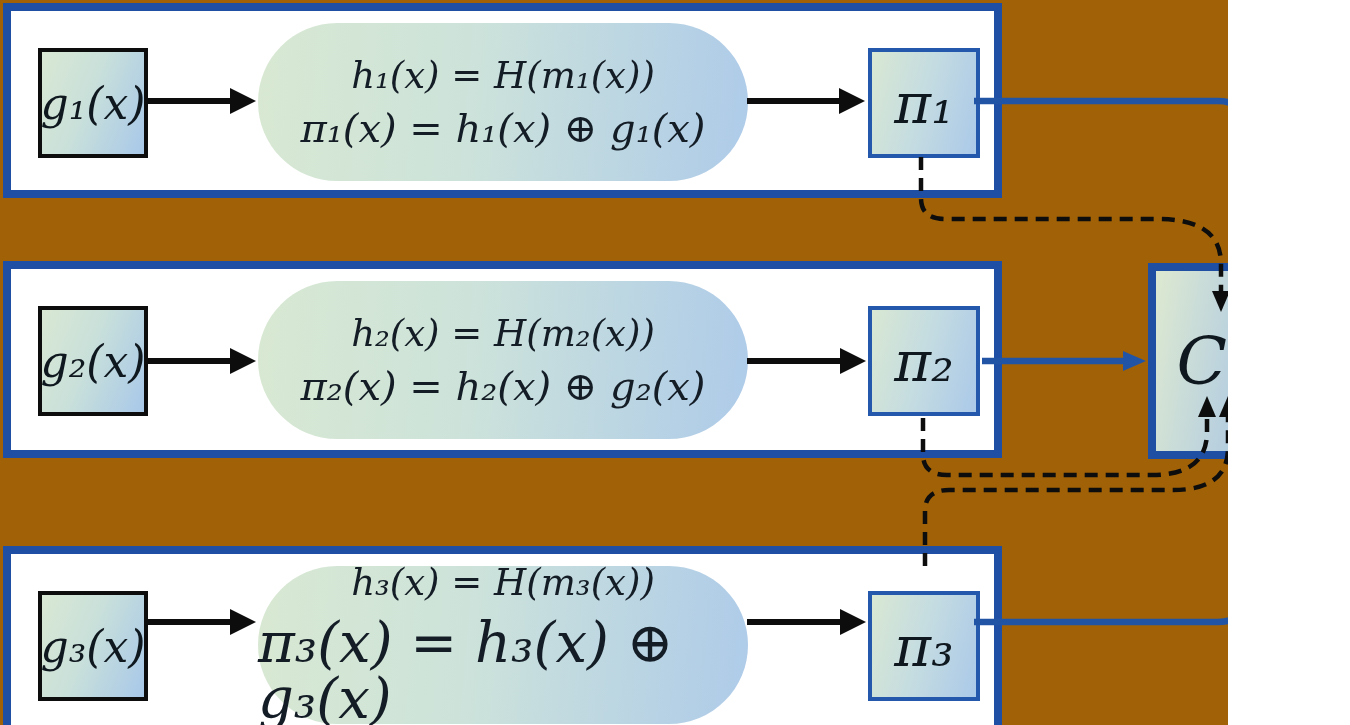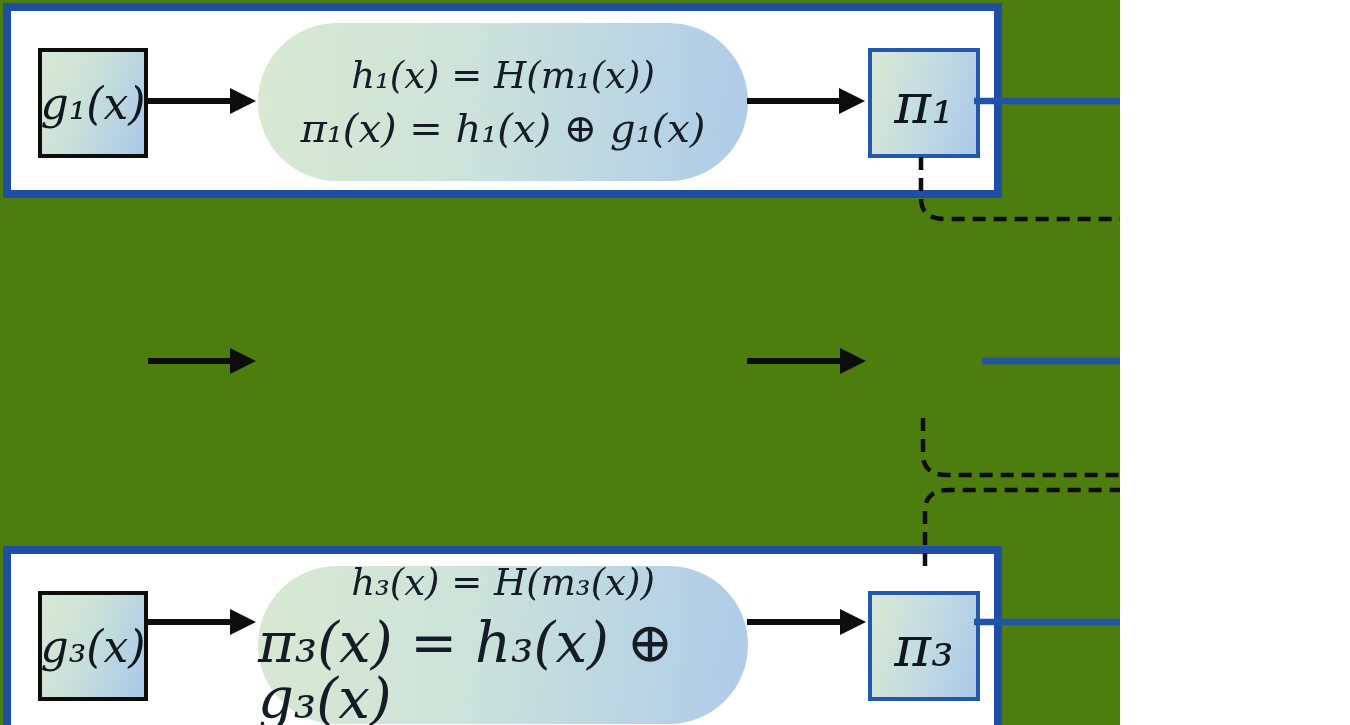--- a/index.html
+++ b/index.html
@@ -1,17 +1,17 @@
 <!DOCTYPE html>
 <html><head>
 <meta charset="utf-8">
 <style>
   html,body{margin:0;padding:0;background:#ffffff;}
   .canvas{
-    position:relative;width:1120px;height:725px;background:#4d7c0f;overflow:hidden;
+    position:relative;width:1228px;height:725px;background:#a16207;overflow:hidden;
     font-family:"DejaVu Serif","DejaVu Sans",serif;
   }
   .row{
     position:absolute;left:3px;width:999px;height:195px;
     border:8px solid #1f4fa4;background:#ffffff;box-sizing:border-box;
   }
   .row.r1{top:3px;}
   .row.r2{top:261px;height:197px;}
   .row.r3{top:546px;height:197px;}
   .gbox{
@@ -57,20 +57,32 @@
     </div>
     <div class="pill">
       <span class="f1">h₁(x) = H(m₁(x))</span>
       <span class="f2">π₁(x) = h₁(x) ⊕ g₁(x)</span>
     </div>
     <div class="pibox">
       <span>π₁</span>
     </div>
   </div>
 
+  <div class="row r2">
+    <div class="gbox">
+      <span>g₂(x)</span>
+    </div>
+    <div class="pill">
+      <span class="f1">h₂(x) = H(m₂(x))</span>
+      <span class="f2">π₂(x) = h₂(x) ⊕ g₂(x)</span>
+    </div>
+    <div class="pibox">
+      <span>π₂</span>
+    </div>
+  </div>
 
   <div class="row r3">
     <div class="gbox">
       <span>g₃(x)</span>
     </div>
     <div class="pill">
       <span class="f1">h₃(x) = H(m₃(x))</span>
       <span class="f2">π₃(x) = h₃(x) ⊕ g₃(x)</span>
     </div>
     <div class="pibox">

